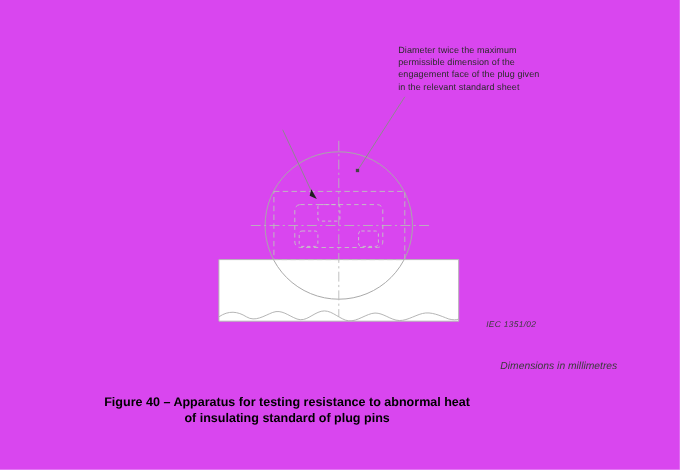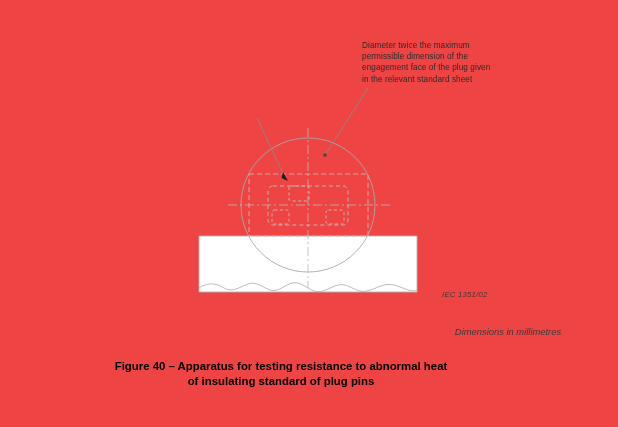--- a/index.html
+++ b/index.html
@@ -12,21 +12,21 @@
     height: 427px;
     position: relative;
     overflow: hidden;
     font-family: "Liberation Sans", sans-serif;
     color: #1a1a1a;
   }
 
   .page {
     position: absolute;
     inset: 0;
-    background: #ef4444;
+    background: #d946ef;
   }
 
   
   .annotation {
     position: absolute;
     font-size: 8.2px;
     line-height: 11.2px;
     color: #2b2b2b;
     white-space: pre-line;
     letter-spacing: 0.01em;
@@ -75,21 +75,20 @@
   #figure-caption {
     position: absolute;
     left: 0;
     top: 359px;
     width: 522px;
     text-align: center;
     font-size: 11.4px;
     font-weight: bold;
     line-height: 15px;
     color: #000000;
-    padding-left: 20px;
   }
   #figure-caption .cap-line {
     display: block;
   }
 </style>
 </head>
 <body>
 
 <div class="page">
 

